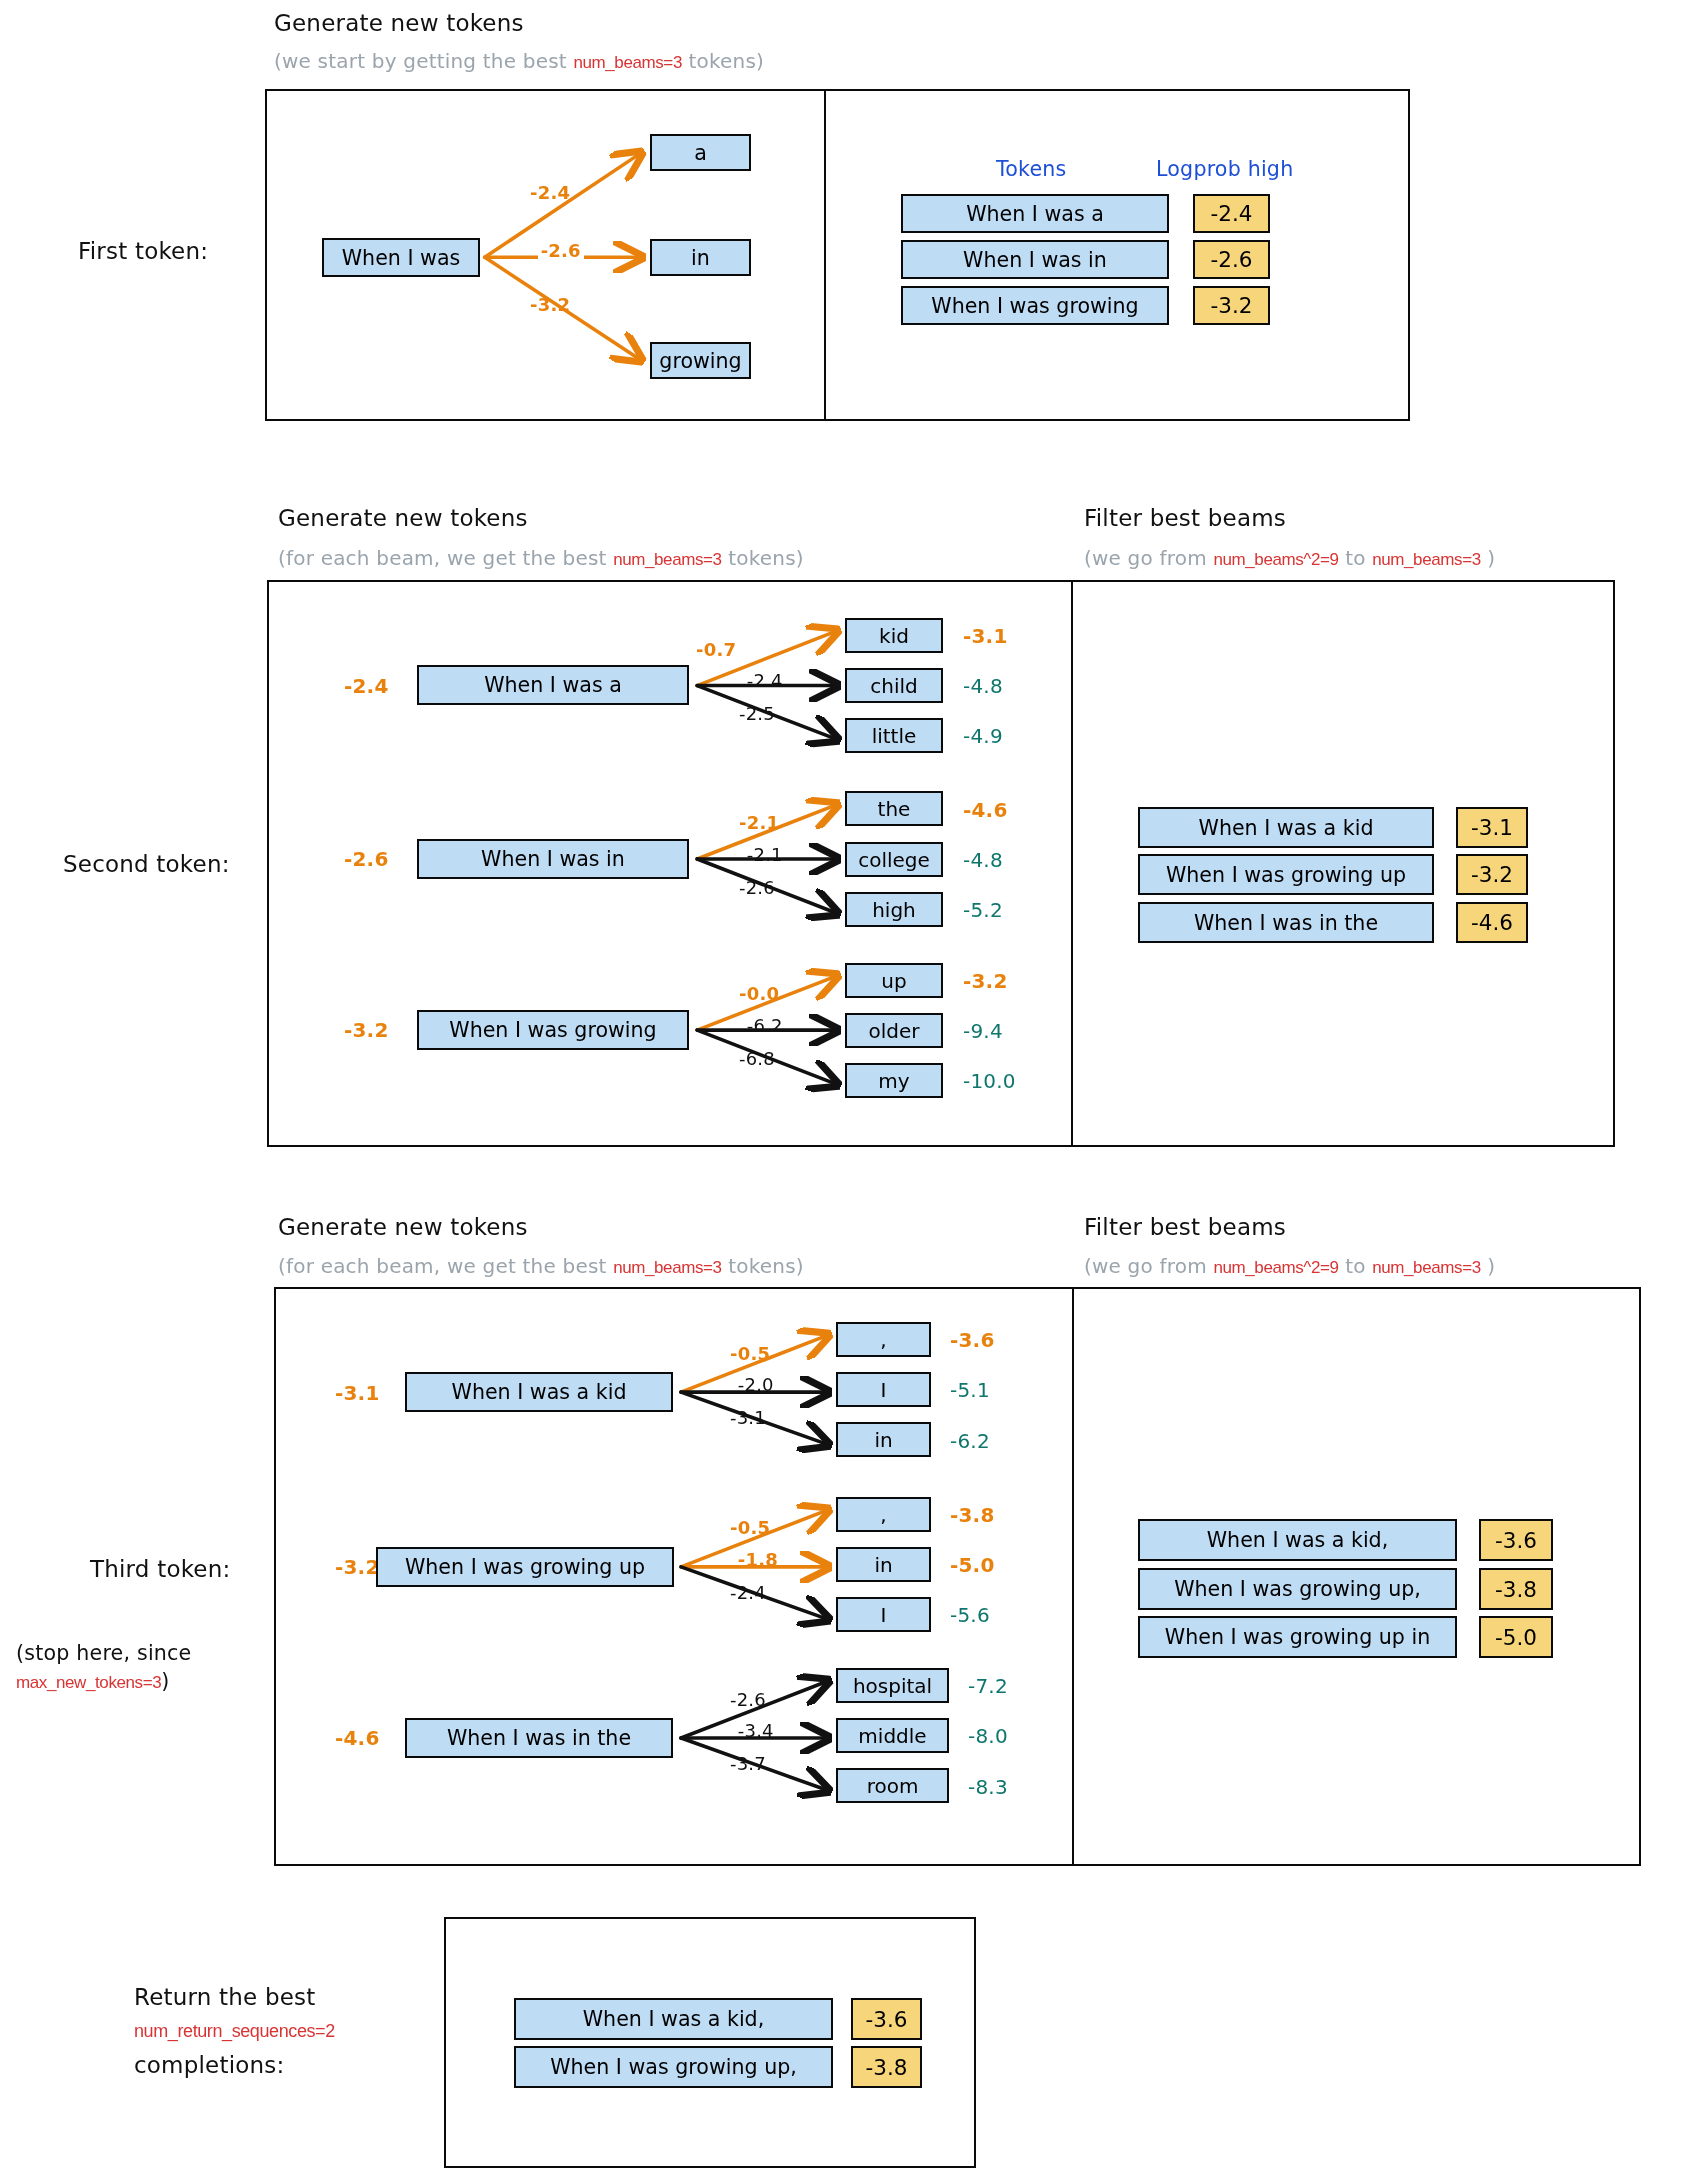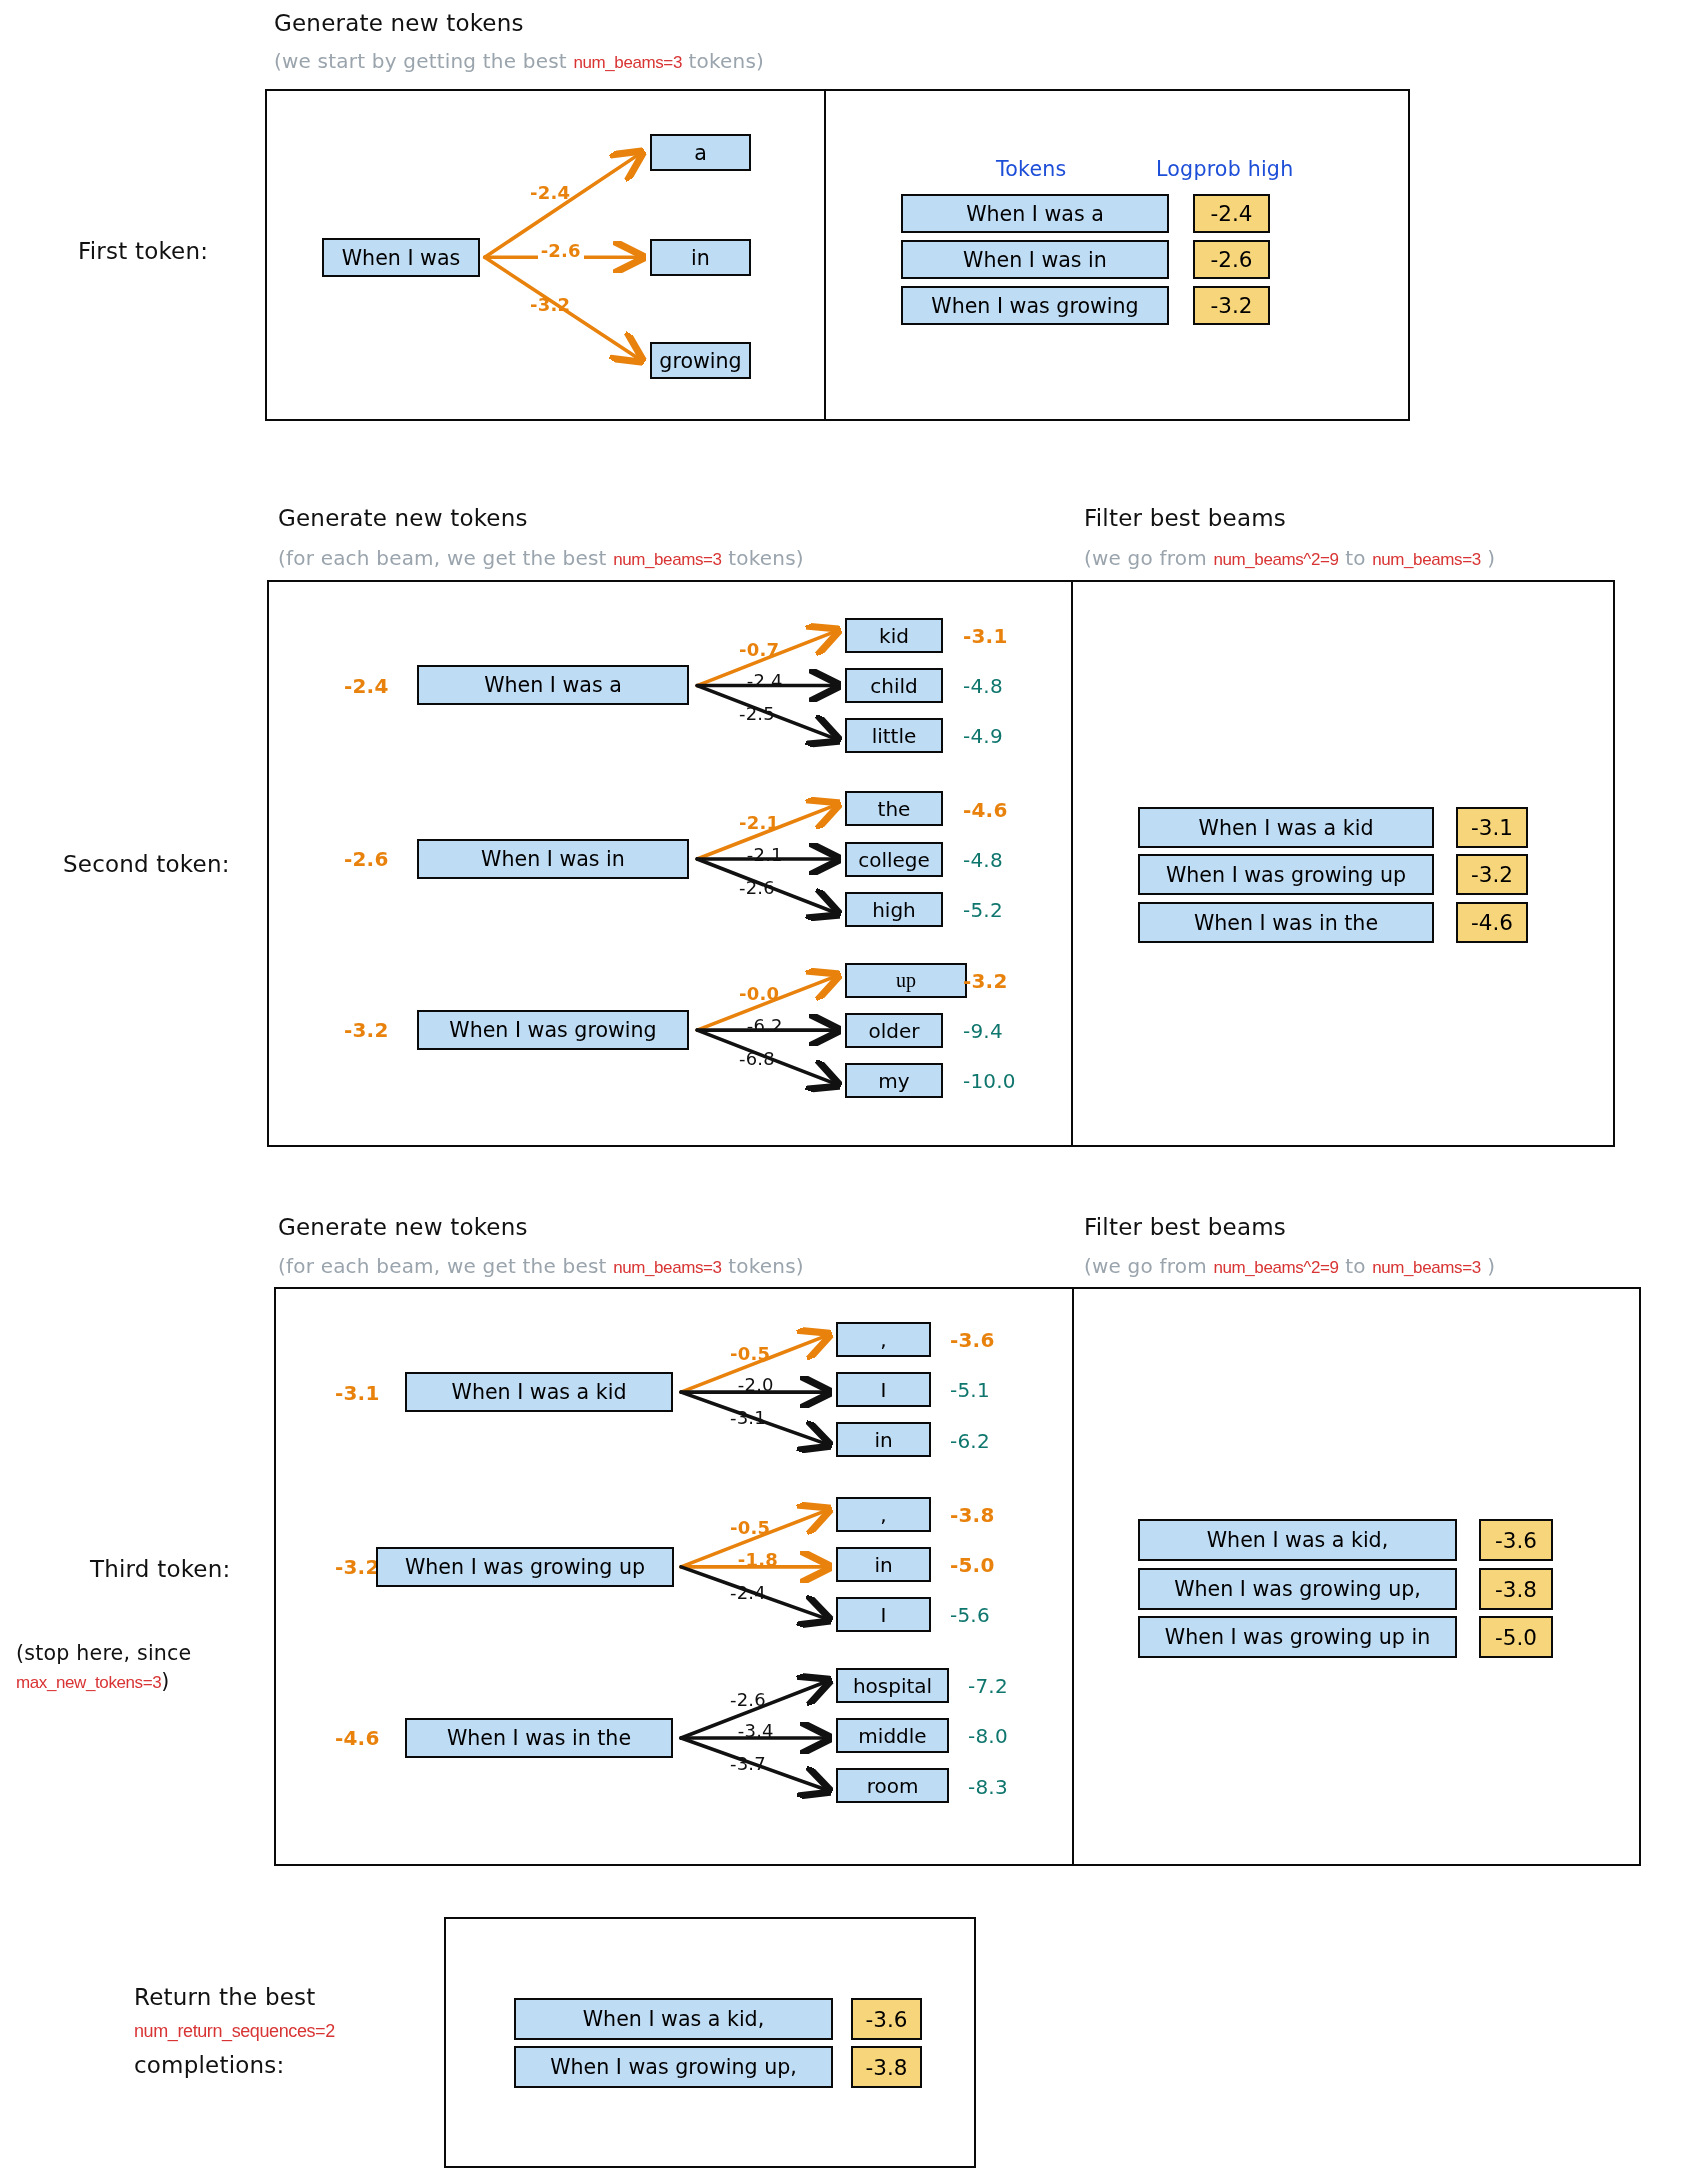--- a/index.html
+++ b/index.html
@@ -136,39 +136,39 @@
   <div class="panel-split" style="left:1071px;top:580px;height:567px;"></div>
 
   <div class="abs hand score sel" style="left:344px;top:674px;">-2.4</div>
   <div class="tokbox" style="left:417px;top:665px;width:272px;height:40px;">When I was a</div>
   <div class="tokbox sm" style="left:845px;top:618px;width:98px;height:35px;">kid</div>
   <div class="tokbox sm" style="left:845px;top:668px;width:98px;height:35px;">child</div>
   <div class="tokbox sm" style="left:845px;top:718px;width:98px;height:35px;">little</div>
   <div class="abs hand score sel" style="left:963px;top:624px;">-3.1</div>
   <div class="abs hand score unsel" style="left:963px;top:674px;">-4.8</div>
   <div class="abs hand score unsel" style="left:963px;top:724px;">-4.9</div>
-  <div class="abs hand edgelbl sel" style="left:739px;top:639px;">-0.7</div>
+  <div class="abs hand edgelbl sel" style="left:696px;top:639px;">-0.7</div>
   <div class="abs hand edgelbl unsel" style="left:745px;top:670px;background:#fff;padding:0 1.8px;">-2.4</div>
   <div class="abs hand edgelbl unsel" style="left:739px;top:703px;">-2.5</div>
 
   <div class="abs hand score sel" style="left:344px;top:847px;">-2.6</div>
   <div class="tokbox" style="left:417px;top:839px;width:272px;height:40px;">When I was in</div>
   <div class="tokbox sm" style="left:845px;top:791px;width:98px;height:35px;">the</div>
   <div class="tokbox sm" style="left:845px;top:842px;width:98px;height:35px;">college</div>
   <div class="tokbox sm" style="left:845px;top:892px;width:98px;height:35px;">high</div>
   <div class="abs hand score sel" style="left:963px;top:798px;">-4.6</div>
   <div class="abs hand score unsel" style="left:963px;top:848px;">-4.8</div>
   <div class="abs hand score unsel" style="left:963px;top:898px;">-5.2</div>
   <div class="abs hand edgelbl sel" style="left:739px;top:812px;">-2.1</div>
   <div class="abs hand edgelbl unsel" style="left:745px;top:844px;background:#fff;padding:0 1.8px;">-2.1</div>
   <div class="abs hand edgelbl unsel" style="left:739px;top:877px;">-2.6</div>
 
   <div class="abs hand score sel" style="left:344px;top:1018px;">-3.2</div>
   <div class="tokbox" style="left:417px;top:1010px;width:272px;height:40px;">When I was growing</div>
-  <div class="tokbox sm" style="left:845px;top:963px;width:122px;height:35px;font-family:Liberation Serif, serif;">up</div>
+  <div class="tokbox sm" style="left:845px;top:963px;width:98px;height:35px;">up</div>
   <div class="tokbox sm" style="left:845px;top:1013px;width:98px;height:35px;">older</div>
   <div class="tokbox sm" style="left:845px;top:1063px;width:98px;height:35px;">my</div>
   <div class="abs hand score sel" style="left:963px;top:969px;">-3.2</div>
   <div class="abs hand score unsel" style="left:963px;top:1019px;">-9.4</div>
   <div class="abs hand score unsel" style="left:963px;top:1069px;">-10.0</div>
   <div class="abs hand edgelbl sel" style="left:739px;top:983px;">-0.0</div>
   <div class="abs hand edgelbl unsel" style="left:745px;top:1015px;background:#fff;padding:0 1.8px;">-6.2</div>
   <div class="abs hand edgelbl unsel" style="left:739px;top:1048px;">-6.8</div>
 
   <svg class="edges" width="1686" height="2183" viewBox="0 0 3763 4872">

